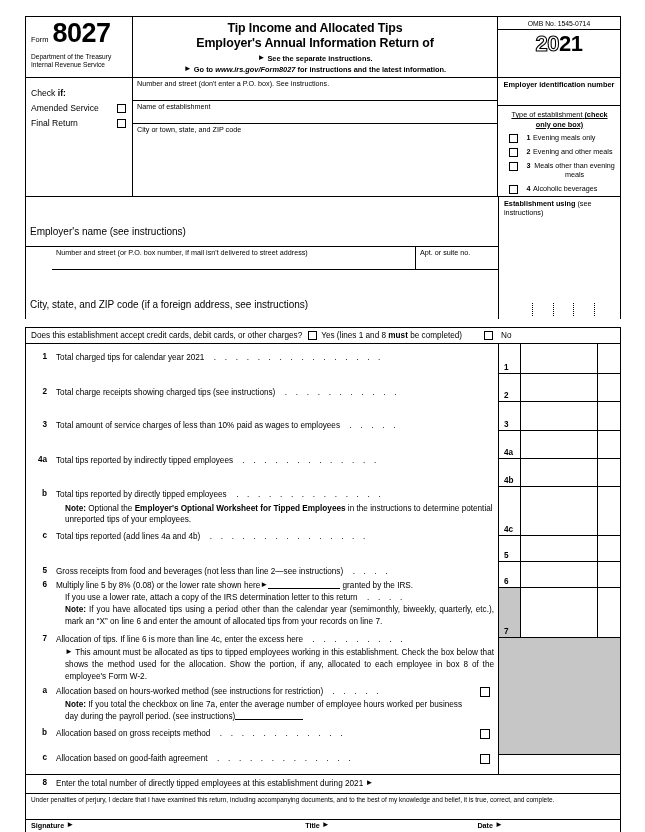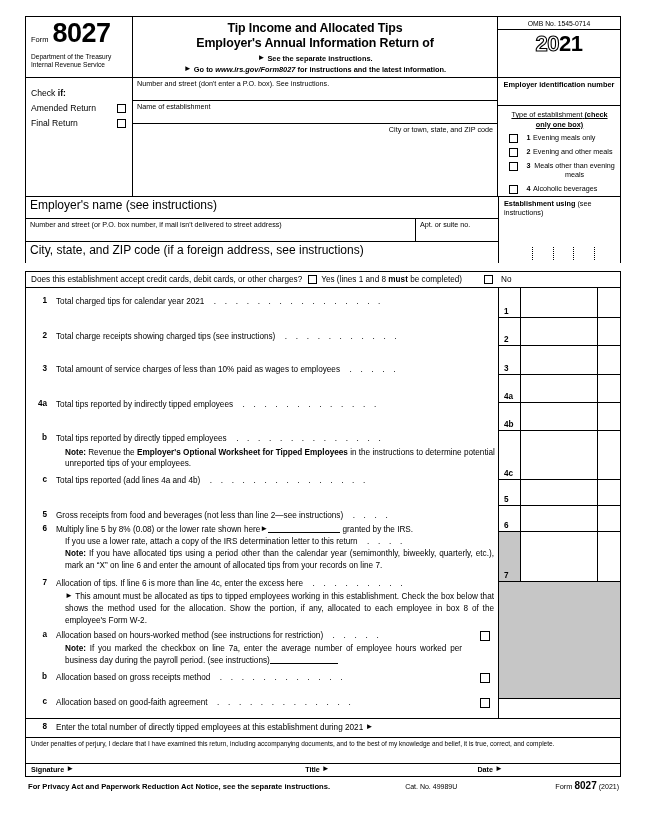--- a/index.html
+++ b/index.html
@@ -131,21 +131,21 @@
     flex: 1;
     box-sizing: border-box;
     border-right: 1.2px solid #000;
   }
   .fieldbox {
     box-sizing: border-box;
     padding: 1px 4px;
     font-size: 7.2px;
     border-bottom: 1.2px solid #000;
   }
-  .fieldbox.last { border-bottom: none; text-align: right; }
+  .fieldbox.last { border-bottom: none; }
   .id-right {
     width: 122px;
     box-sizing: border-box;
     font-size: 7.2px;
     text-align: center;
   }
   .ein {
     padding: 2px 4px 0 4px;
     font-weight: bold;
     font-size: 7.4px;
@@ -189,28 +189,29 @@
     bottom: 3px;
     height: 13px;
     display: flex;
   }
   .estcells span {
     flex: 1;
     border-right: 1.1px dotted #000;
   }
   .estcells span:last-child { border-right: none; }
   .emprow {
-    font-size: 12px;
+    font-size: 10px;
     padding: 1px 4px;
     height: 22px;
     box-sizing: border-box;
     border-bottom: 1.2px solid #000;
+    margin-top: 28px;
   }
   .emprow.noline { border-bottom: none; }
-  .addrrow { display: flex; border-bottom: 1.2px solid #000; }
+  .addrrow { display: flex; border-bottom: 1.2px solid #000; margin-left: 26px; }
   .addrrow .street {
     flex: 1;
     font-size: 7.2px;
     padding: 1px 4px;
     height: 22px;
     box-sizing: border-box;
     border-right: 1.2px solid #000;
   }
   .addrrow .apt {
     width: 82px;
@@ -384,21 +385,21 @@
         </div>
       </div>
     </div>
 
     <div class="idblock">
       <div class="id-left">
         <div class="checkif">
           Check <span class="bold">if:</span>
         </div>
         <div class="chkrow">
-          <span>Amended Return</span>
+          <span>Amended Service</span>
           <span class="cbox"></span>
         </div>
         <div class="chkrow">
           <span>Final Return</span>
           <span class="cbox"></span>
         </div>
       </div>
 
       <div class="id-mid">
         <div class="fieldbox" style="height:23px;">
@@ -522,21 +523,21 @@
         </div>
 
         <div class="lrow" style="padding-top:6px;">
           <div class="lnum">b</div>
           <div class="ltxt">
             <span>Total tips reported by directly tipped employees</span><span class="leader"> . . . . . . . . . . . . . .</span>
           </div>
         </div>
         <div class="note-ind" style="padding-top:2px;">
           <span class="bold">Note:</span>
-          <span>Revenue the</span>
+          <span>Optional the</span>
           <span class="bold">Employer's Optional Worksheet for Tipped Employees</span>
           <span>in the instructions to determine potential unreported tips of your employees.</span>
         </div>
 
         <div class="lrow" style="height:27px;padding-top:5px;">
           <div class="lnum">c</div>
           <div class="ltxt">
             <span>Total tips reported (add lines 4a and 4b)</span><span class="leader"> . . . . . . . . . . . . . . .</span>
           </div>
         </div>
@@ -576,21 +577,21 @@
 
         <div class="lrow" style="padding-top:4px;position:relative;">
           <div class="lnum">a</div>
           <div class="ltxt" style="padding-right:34px;">
             <span>Allocation based on hours-worked method (see instructions for restriction)</span><span class="leader"> . . . . .</span>
           </div>
           <span class="chkline" style="top:5px;"></span>
         </div>
         <div class="note-ind just" style="padding-right:36px;padding-top:1px;">
           <span class="bold">Note:</span>
-          <span>If you marked the checkbox on line 7a, enter the average number of employee hours worked per business day during the payroll period. (see instructions)</span><span class="blankline" style="width:68px;"></span>
+          <span>If you total the checkbox on line 7a, enter the average number of employee hours worked per business day during the payroll period. (see instructions)</span><span class="blankline" style="width:68px;"></span>
         </div>
 
         <div class="lrow" style="padding-top:5px;position:relative;">
           <div class="lnum">b</div>
           <div class="ltxt" style="padding-right:34px;">
             <span>Allocation based on gross receipts method</span><span class="leader"> . . . . . . . . . . . .</span>
           </div>
           <span class="chkline" style="top:6px;"></span>
         </div>
 

